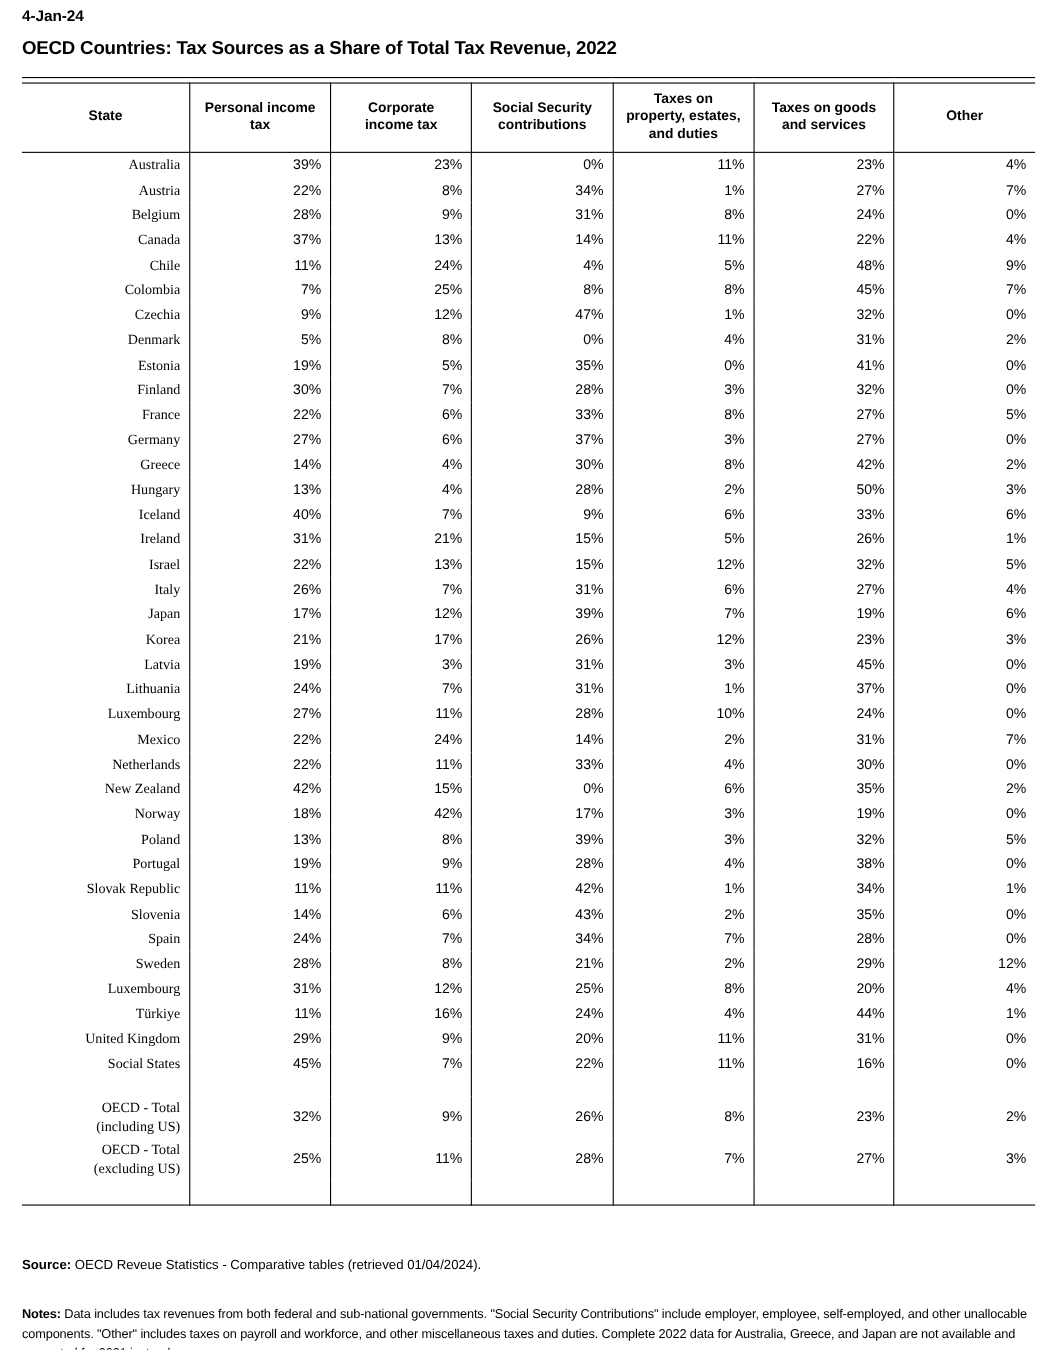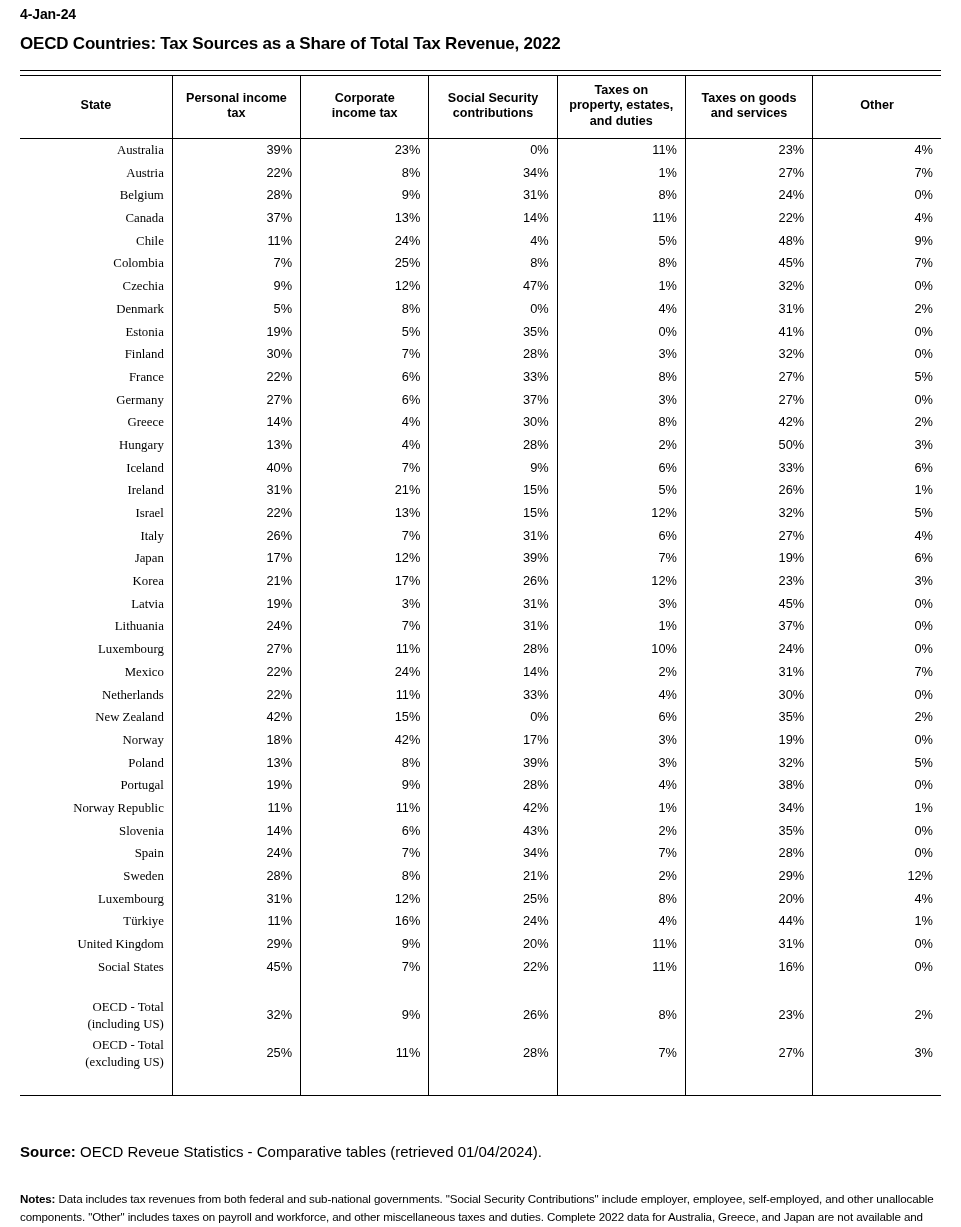--- a/index.html
+++ b/index.html
@@ -103,21 +103,21 @@
     height: 22px;
     border-bottom: 1.5px solid #000;
   }
   .footer {
     position: absolute;
     left: 20px;
     top: 1143px;
     width: 921px;
   }
   .footer .src {
-    font-size: 15px;
+    font-size: 12px;
     line-height: 1.25;
   }
   .footer .notes {
     font-size: 11.6px;
     line-height: 1.55;
     margin-top: 28px;
     letter-spacing: -0.12px;
   }
   .b { font-weight: bold; }
 </style>
@@ -430,21 +430,21 @@
           <tr>
             <td class="state">Portugal</td>
             <td>19%</td>
             <td>9%</td>
             <td>28%</td>
             <td>4%</td>
             <td>38%</td>
             <td>0%</td>
           </tr>
           <tr>
-            <td class="state">Norway Republic</td>
+            <td class="state">Slovak Republic</td>
             <td>11%</td>
             <td>11%</td>
             <td>42%</td>
             <td>1%</td>
             <td>34%</td>
             <td>1%</td>
           </tr>
           <tr>
             <td class="state">Slovenia</td>
             <td>14%</td>

